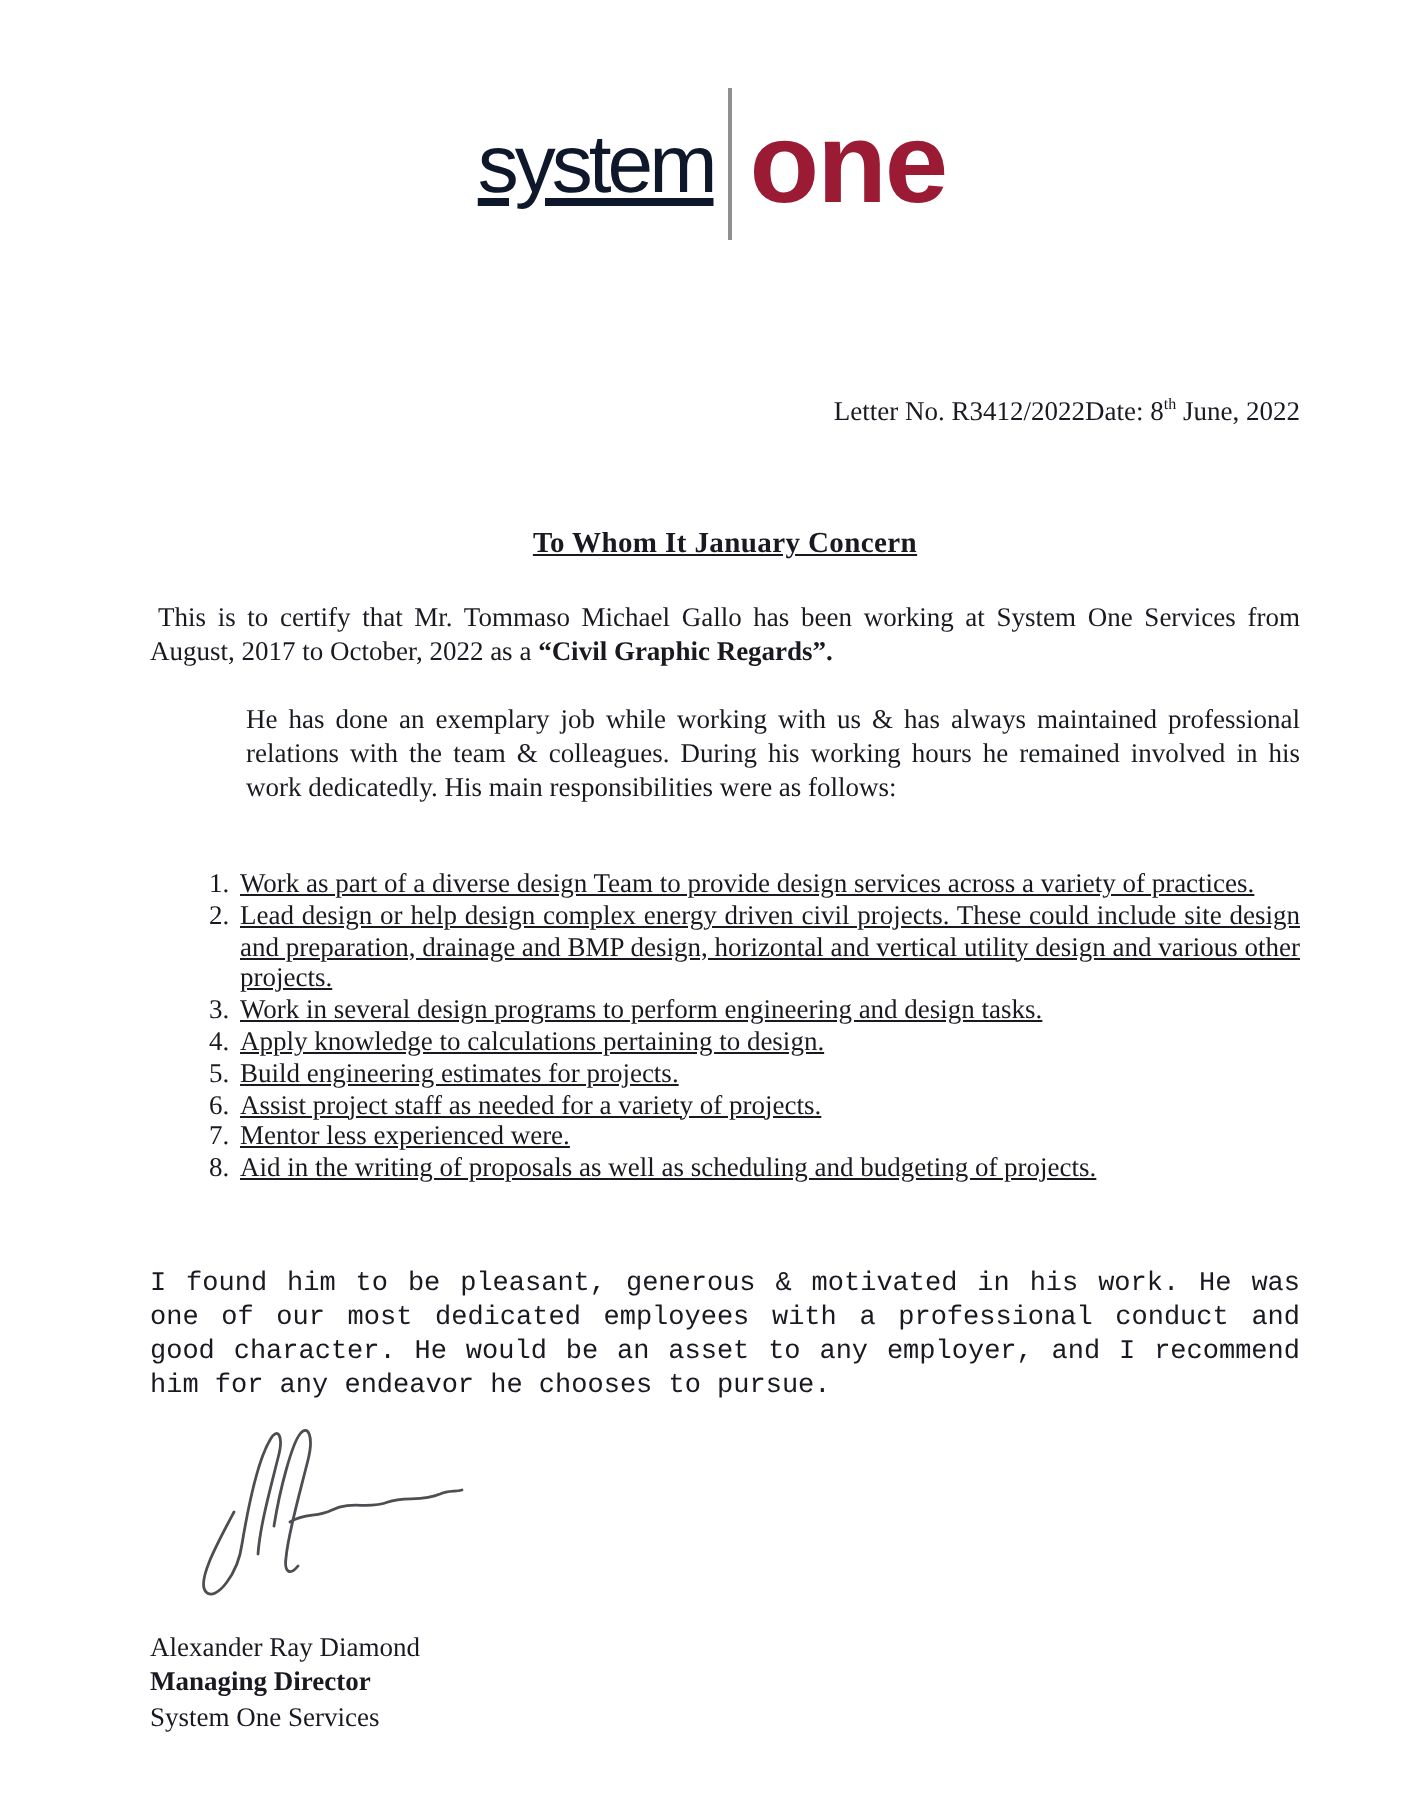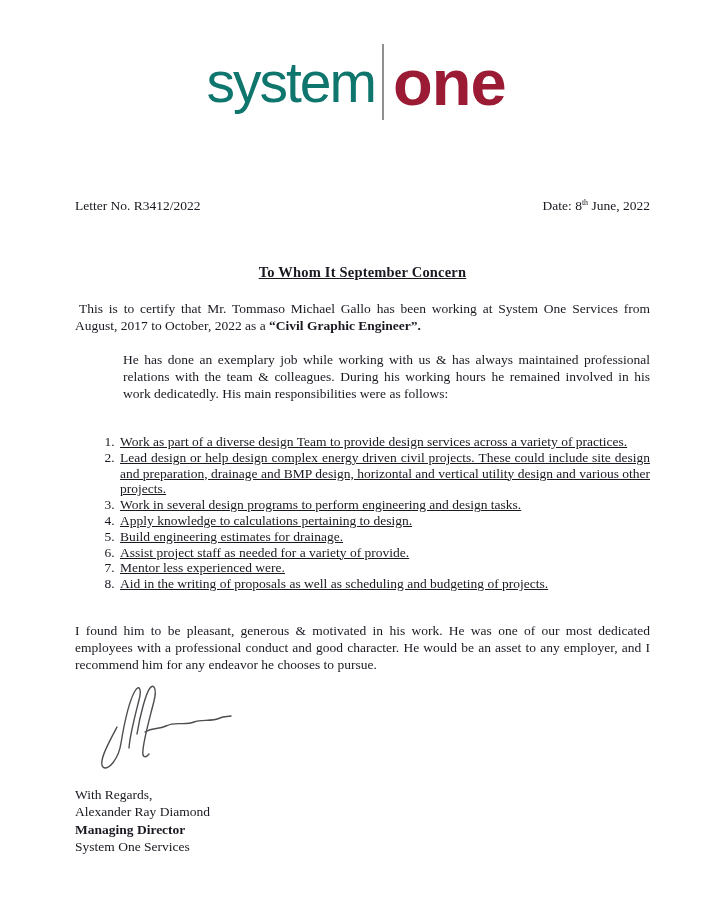--- a/index.html
+++ b/index.html
@@ -14,34 +14,34 @@
     position:relative;
   }
   
   .logo-row {
     margin-top:44px;
     display:flex; align-items:center; justify-content:center;
     font-family:"Liberation Sans", sans-serif;
     line-height:1;
   }
   .logo-system {
-    font-size:57px; font-weight:400; color:#0f766e; letter-spacing:-2px;
+    font-size:41px; font-weight:400; color:#0f172a; letter-spacing:-2px;text-decoration:underline;
   }
   .logo-divider {
     width:2px; height:76px; background:#8f9092;
     margin:0 9px 0 7px;
   }
   .logo-one {
-    font-size:65px; font-weight:700; color:#9b1b34; letter-spacing:-1px;
+    font-size:57px; font-weight:700; color:#9b1b34; letter-spacing:-1px;
   }
   
   .content { margin:0 62px 0 75px; font-size:13.5px; }
   .meta-row {
     margin-top:78px;
-    display:flex; justify-content:space-between;
+    display:flex; justify-content:flex-end;
     line-height:16px;
   }
   .meta-date sup { font-size:8px; line-height:0; }
   .heading {
     margin-top:50px;
     text-align:center;
     font-weight:bold;
     font-size:14.5px;
     text-decoration:underline;
     letter-spacing:.2px;
@@ -52,21 +52,21 @@
   .resp-list {
     margin-top:32px;
     padding-left:43px;
     line-height:15.8px;
     text-decoration:underline;
   }
   .resp-list li {
     text-align:justify;
     padding-left:2px;
   }
-  .closing { margin-top:30px; }
+  .closing { margin-top:42px;font-family:Liberation Mono, monospace; }
   
   .signature-wrap { margin:9px 0 0 12px; height:88px; }
   .signature-wrap svg { display:block; }
   
   .footer-block { margin-top:16px; line-height:17.5px; }
   .footer-block .bold { font-weight:bold; }
 </style>
 </head>
 <body>
 
@@ -78,50 +78,49 @@
     <span class="logo-one">one</span>
   </div>
 
   <div class="content">
 
     <div class="meta-row">
       <span class="meta-letter-no">Letter No. R3412/2022</span>
       <span class="meta-date"><span>Date: 8</span><sup>th</sup><span> June, 2022</span></span>
     </div>
 
-    <div class="heading">To Whom It September Concern</div>
+    <div class="heading">To Whom It January Concern</div>
 
-    <p class="para p1"><span>This is to certify that Mr. Tommaso Michael Gallo has been working at System One Services from August, 2017 to October, 2022 as a </span><b>“Civil Graphic Engineer”.</b></p>
+    <p class="para p1"><span>This is to certify that Mr. Tommaso Michael Gallo has been working at System One Services from August, 2017 to October, 2022 as a </span><b>“Civil Graphic Regards”.</b></p>
 
     <p class="para p2">He has done an exemplary job while working with us &amp; has always maintained professional relations with the team &amp; colleagues. During his working hours he remained involved in his work dedicatedly. His main responsibilities were as follows:</p>
 
     <ol class="resp-list">
       <li>Work as part of a diverse design Team to provide design services across a variety of practices.</li>
       <li>Lead design or help design complex energy driven civil projects. These could include site design and preparation, drainage and BMP design, horizontal and vertical utility design and various other projects.</li>
       <li>Work in several design programs to perform engineering and design tasks.</li>
       <li>Apply knowledge to calculations pertaining to design.</li>
-      <li>Build engineering estimates for drainage.</li>
-      <li>Assist project staff as needed for a variety of provide.</li>
+      <li>Build engineering estimates for projects.</li>
+      <li>Assist project staff as needed for a variety of projects.</li>
       <li>Mentor less experienced were.</li>
       <li>Aid in the writing of proposals as well as scheduling and budgeting of projects.</li>
     </ol>
 
     <p class="para closing">I found him to be pleasant, generous &amp; motivated in his work. He was one of our most dedicated employees with a professional conduct and good character. He would be an asset to any employer, and I recommend him for any endeavor he chooses to pursue.</p>
 
     <div class="signature-wrap">
       <svg width="150" height="88" viewBox="0 0 150 88">
         <g fill="none" stroke="#4d4d52" stroke-width="1.4" stroke-linecap="round">
           <path d="M30,45 C22,60 11,80 16,85 C21,90 32,76 34,61 C37,43 42,19 48,9 C52,2 55,7 52,18 C48,34 43,52 42,66"></path>
           <path d="M50,52 C53,33 59,11 63,6 C67,1 70,7 67,19 C62,39 57,56 56,68 C55,75 58,77 62,72"></path>
           <path d="M58,50 C66,45 71,48 79,44 C89,39 97,44 107,40 C115,37 124,40 133,36 C137,34 141,35 144,34"></path>
         </g>
       </svg>
     </div>
 
     <div class="footer-block">
-      <div>With Regards,</div>
       <div>Alexander Ray Diamond</div>
       <div class="bold">Managing Director</div>
       <div>System One Services</div>
     </div>
 
   </div>
 </div>
 
 </body></html>

